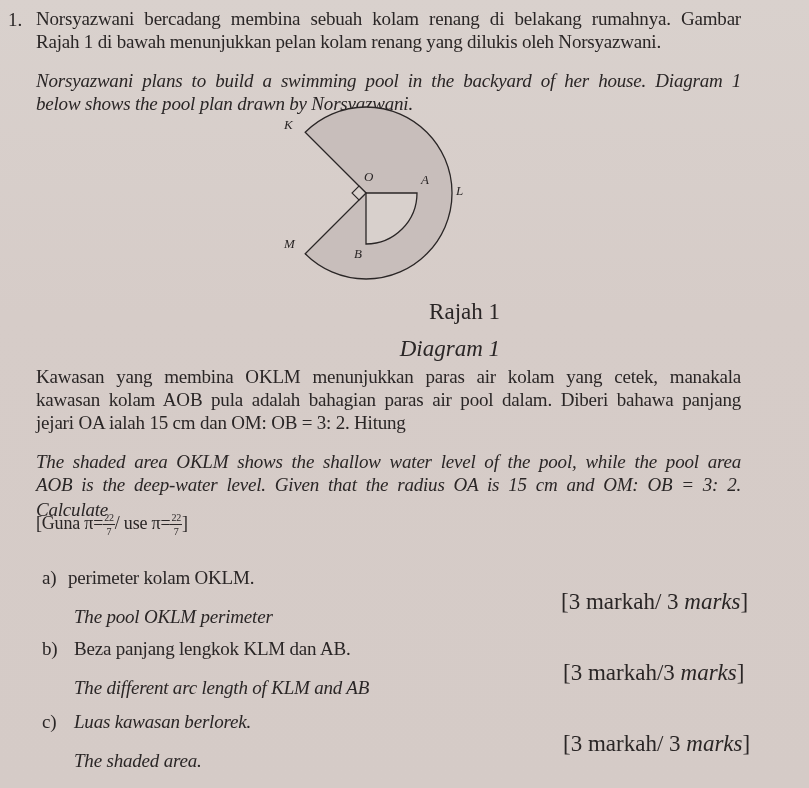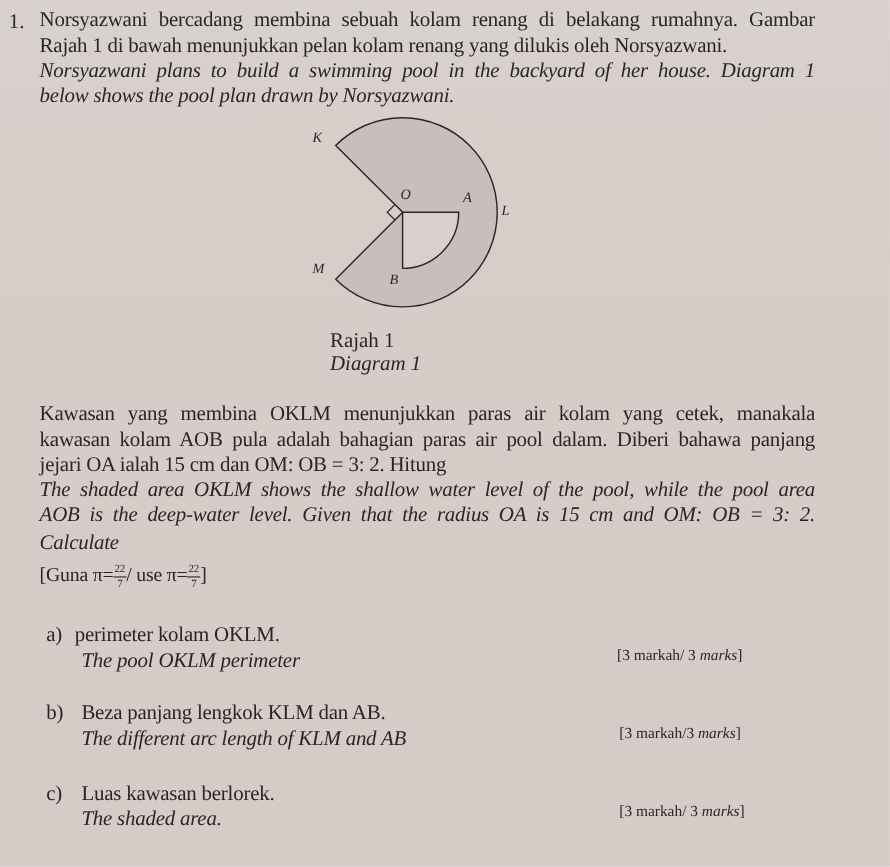--- a/index.html
+++ b/index.html
@@ -5,30 +5,30 @@
   html, body { margin: 0; padding: 0; }
   body {
     width: 809px; height: 788px; overflow: hidden;
     background: linear-gradient(180deg, #d9d1cd 0%, #d6ccc8 40%, #d5cbc7 100%);
     font-family: "Liberation Serif", serif;
     color: #2a2626;
     position: relative;
   }
   .abs { position: absolute; white-space: nowrap; }
   .line { font-size: 19px; line-height: 22px; letter-spacing: -0.2px; }
-  .it { font-style: italic; }
+  .it { font-style: italic; margin-top: 16px; }
   .qnum { left: 8px; top: 9px; font-size: 19px; }
   .para { left: 36px; width: 705px; }
   .just { text-align: justify; text-align-last: justify; white-space: normal; }
-  .caption { font-size: 19px; text-align: left; width: 200px; left: 300px; }
+  .caption { font-size: 23px; text-align: right; width: 200px; left: 300px; }
   .label { font-style: italic; font-size: 13px; }
   .frac { display: inline-block; vertical-align: middle; text-align: center; font-size: 10px; line-height: 13px; }
   .frac .num { display: block; border-bottom: 1px solid #2a2626; padding: 0 1px; }
   .frac .den { display: block; }
-  .marks { font-size: 14px; }
+  .marks { font-size: 23px; }
 </style>
 </head>
 <body>
 
 <div class="abs qnum">1.</div>
 
 <div class="abs line para just" style="top:8px;">Norsyazwani bercadang membina sebuah kolam renang di belakang rumahnya. Gambar</div>
 <div class="abs line" style="left:36px; top:31px;text-align:right;">Rajah 1 di bawah menunjukkan pelan kolam renang yang dilukis oleh Norsyazwani.</div>
 
 <div class="abs line it para just" style="top:54px;">Norsyazwani plans to build a swimming pool in the backyard of her house. Diagram 1</div>
@@ -70,15 +70,15 @@
 <div class="abs line" style="left:68px; top:567px;">perimeter kolam OKLM.</div>
 <div class="abs line it" style="left:74px; top:590px;">The pool OKLM perimeter</div>
 <div class="abs marks" style="left:561px; top:589px;"><span>[3 markah/ 3 </span><span class="it">marks</span><span>]</span></div>
 
 <div class="abs line" style="left:42px; top:638px;">b)</div>
 <div class="abs line" style="left:74px; top:638px;">Beza panjang lengkok KLM dan AB.</div>
 <div class="abs line it" style="left:74px; top:661px;">The different arc length of KLM and AB</div>
 <div class="abs marks" style="left:563px; top:660px;"><span>[3 markah/3 </span><span class="it">marks</span><span>]</span></div>
 
 <div class="abs line" style="left:42px; top:711px;">c)</div>
-<div class="abs line" style="left:74px; top:711px;">Luas kawasan berlorek.</div>
+<div class="abs line" style="left:74px; top:711px;font-style:italic;">Luas kawasan berlorek.</div>
 <div class="abs line it" style="left:74px; top:734px;">The shaded area.</div>
 <div class="abs marks" style="left:563px; top:731px;"><span>[3 markah/ 3 </span><span class="it">marks</span><span>]</span></div>
 
 </body></html>

